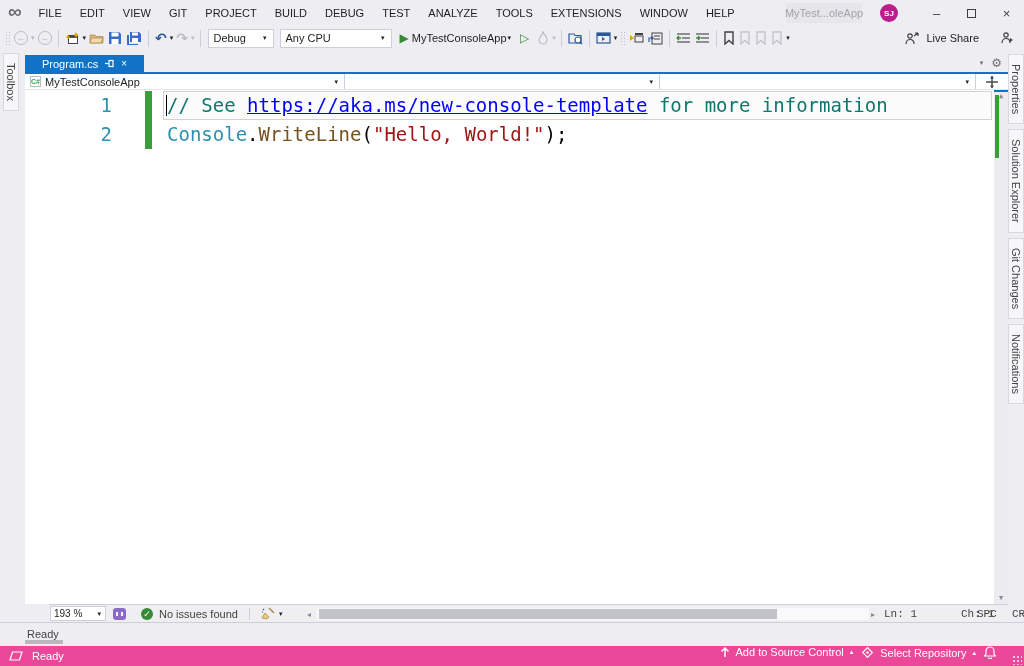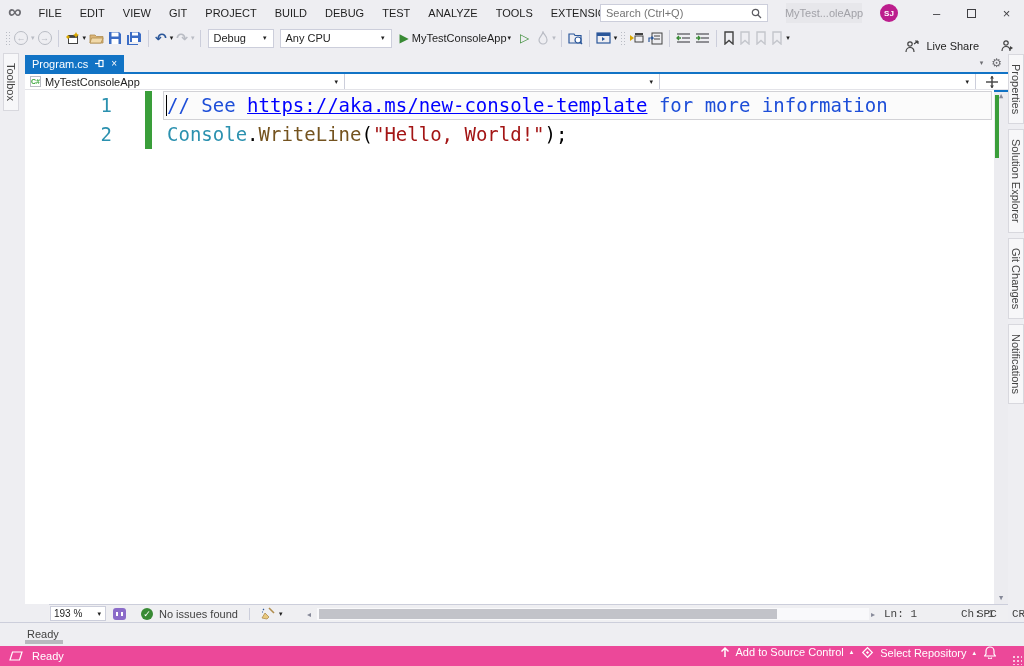--- a/index.html
+++ b/index.html
@@ -26,51 +26,51 @@
   .grip { width:5px; height:15px; margin:0 2px; background-image:radial-gradient(#B9BCC4 1px, transparent 1px); background-size:3px 3px; }
   .sep { width:1px; height:17px; background:#CCCEDB; margin:0 4px; }
   .car { font-size:7px; color:#1E1E1E; margin:0 1px; }
   .car.dis { color:#B9BCC4; }
   .navcirc { width:14px; height:14px; border:1px solid #B9BCC4; border-radius:50%; color:#B9BCC4; font-size:9px; display:flex; align-items:center; justify-content:center; }
   .combo { background:#fff; border:1px solid #CCCEDB; height:19px; display:flex; align-items:center; justify-content:space-between; padding:0 5px; margin:0 3px; }
   .play-filled { color:#388A34; font-size:12px; margin:0 3px; }
   .play-outline { color:#388A34; font-size:12px; margin:0 4px; }
   .undo-glyph { color:#2B579A; font-size:14px; font-weight:bold; }
   .redo-glyph { color:#B9BCC4; font-size:14px; font-weight:bold; }
-  #toolbar-right { position:absolute; right:10px; top:0; height:24px; display:flex; align-items:center; gap:6px;margin-top:8px; }
+  #toolbar-right { position:absolute; right:10px; top:0; height:24px; display:flex; align-items:center; gap:6px; }
 
   
   #main { display:flex; height:572px; background:#EEEEF2; }
   #left-strip { width:25px; position:relative; }
   #right-strip { width:16px; display:flex; flex-direction:column; align-items:flex-start; padding-top:4px; gap:5px; }
   .vtab { writing-mode:vertical-rl; font-size:11px; color:#444; background:#F7F7F9; border:1px solid #D8D8DE; padding:9px 1px; }
   #left-strip .vtab { position:absolute; top:3px; left:3px; }
 
   #center { width:983px; display:flex; flex-direction:column; }
   #tabrow { height:22px; position:relative; }
-  .doc-tab { position:absolute; left:0; bottom:0; height:17px; background:#1173C5; color:#fff; display:flex; align-items:center; padding:0 7px; gap:7px; }
+  .doc-tab { position:absolute; left:0; bottom:0; height:17px; background:#1173C5; color:#fff; display:flex; align-items:center; padding:0 17px; gap:7px; }
   .tab-icon { color:#fff; font-size:10px; line-height:10px; }
   #tabrow-right { position:absolute; right:6px; bottom:3px; display:flex; gap:8px; align-items:center; color:#6E6E73; }
   #blue-line { height:2px; background:#1173C5; }
 
   #navbar { height:16px; background:#fff; display:flex; align-items:stretch; border-bottom:1px solid #E3E3E8; }
   .nav-combo { display:flex; align-items:center; justify-content:space-between; border-right:1px solid #CCCEDB; padding:0 5px; }
   .nav-combo .lbl { display:flex; align-items:center; gap:4px; }
   .cs-proj-icon { width:11px; height:11px; border:1px solid #B9BCC4; background:#fff; color:#37A437; font-size:7px; font-weight:bold; display:flex; align-items:center; justify-content:center; }
   #nav-split { width:32px; display:flex; align-items:center; justify-content:center; }
 
   #editor { flex:1; background:#fff; position:relative; overflow:hidden; font-family:"DejaVu Sans Mono","Liberation Mono",monospace; }
   #code-area { padding-top:1px; }
   .code-line { height:29px; position:relative; font-size:19px; line-height:29px; }
   .ln { position:absolute; left:0; width:87px; text-align:right; color:#2B91AF; }
   .chg { position:absolute; left:120px; top:0; bottom:0; width:7px; background:#3A9E3A; }
   .txt { position:absolute; left:142px; white-space:pre; }
   .curline { position:absolute; left:138px; right:16px; top:0; bottom:0; border:1px solid #D2D2D6; background:rgba(0,0,0,0.015); }
   .caret-mark { position:absolute; left:141px; top:4px; bottom:4px; width:1px; background:#000; }
-  .tok-comment { color:#1d4ed8; }
+  .tok-comment { color:#0f766e; }
   .tok-link { color:#0000FF; text-decoration:underline; }
   .tok-type { color:#2B91AF; }
   .tok-method { color:#74531F; }
   .tok-string { color:#A31515; }
   .tok-plain { color:#000000; }
 
   #vscroll { position:absolute; right:0; top:0; bottom:0; width:14px; background:#ECECF0; }
   .vs-arrow { position:absolute; left:0; width:14px; text-align:center; color:#868999; font-size:7px; }
   #vscroll-caret { position:absolute; top:0; left:0; right:0; height:2px; background:#1173C5; }
   #vscroll-mark { position:absolute; top:5px; left:1px; width:4px; height:63px; background:#3A9E3A; }
@@ -115,27 +115,20 @@
       <span class="menu-item">PROJECT</span>
       <span class="menu-item">BUILD</span>
       <span class="menu-item">DEBUG</span>
       <span class="menu-item">TEST</span>
       <span class="menu-item">ANALYZE</span>
       <span class="menu-item">TOOLS</span>
       <span class="menu-item">EXTENSIONS</span>
       <span class="menu-item">WINDOW</span>
       <span class="menu-item">HELP</span>
     </nav>
-  <div id="searchbox">
-    <input placeholder="Search (Ctrl+Q)" style="">
-    <svg width="11" height="11" viewBox="0 0 11 11">
-        <circle cx="4.5" cy="4.5" r="3.2" fill="none" stroke="#5B5B61" stroke-width="1.2"></circle>
-        <line x1="7" y1="7" x2="10" y2="10" stroke="#5B5B61" stroke-width="1.2"></line>
-      </svg>
-  </div>
   <div id="wintitle">MyTest...oleApp</div>
   <div id="avatar">SJ</div>
   <div id="winbtns">
     <span class="winbtn">–</span>
     <span class="winbtn">
         <span class="maxi-glyph"></span>
       </span>
     <span class="winbtn">×</span>
   </div>
 </div>

